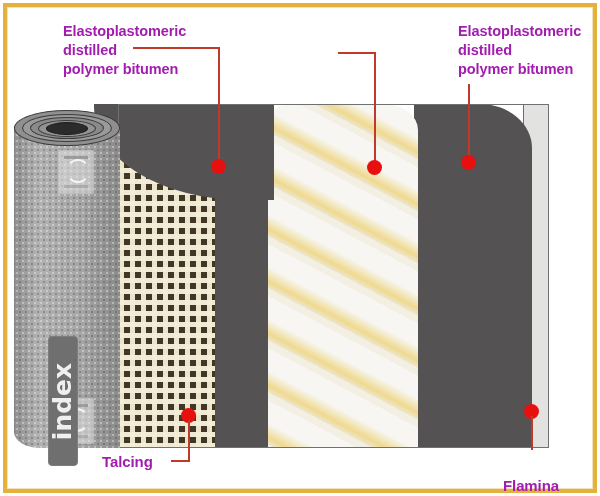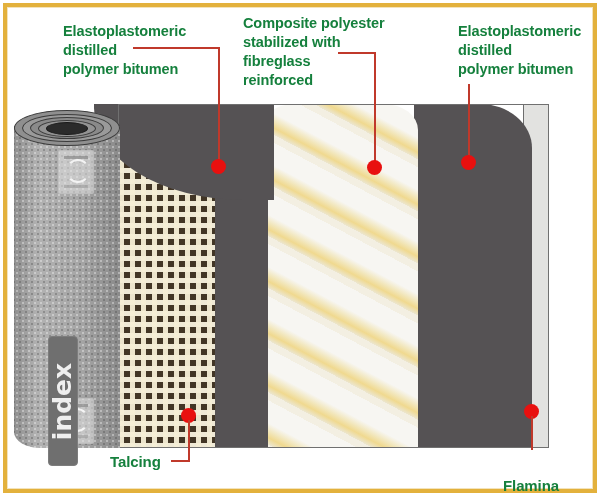--- a/index.html
+++ b/index.html
@@ -23,32 +23,32 @@
   }
   #frame-inner{
     position:absolute;left:0;top:0;right:0;bottom:0;
     border:1px solid #f3e3bb;
     box-sizing:border-box;
   }
 
   
   .callout-text{
     position:absolute;
-    color:#15803d;
+    color:#a21caf;
     font-size:14.5px;
     line-height:19px;
     font-weight:600;
     letter-spacing:-0.1px;
     white-space:pre-line;
     font-family:"Liberation Sans", sans-serif;
   }
   #label-left{ left:63px;  top:22px; width:180px;}
   #label-mid{  left:243px; top:14px; width:185px;}
   #label-right{left:458px; top:22px; width:160px;}
-  #label-talcing{ left:110px; top:452px; font-size:15px;}
+  #label-talcing{ left:102px; top:452px; font-size:15px;}
   #label-flamina{ left:503px; top:476px; font-size:15px;}
 
   
   .lead{position:absolute;background:#c0392b;}
   .lead-h{height:1.6px;}
   .lead-v{width:1.6px;}
   .dot{
     position:absolute;width:15px;height:15px;border-radius:50%;
     background:#e8100f;
   }
@@ -262,24 +262,20 @@
   <div class="lead lead-v" style="left:188px;top:420px;height:41px;"></div>
   <div class="lead lead-h" style="left:171px;top:460px;width:19px;"></div>
 
   <div class="dot" style="left:524px;top:404px;"></div>
   <div class="lead lead-v" style="left:531px;top:416px;height:34px;"></div>
 
   <div class="callout-text" id="label-left">Elastoplastomeric
 distilled
 polymer bitumen</div>
 
-  <div class="callout-text" id="label-mid">Composite polyester
-stabilized with
-fibreglass
-reinforced</div>
 
   <div class="callout-text" id="label-right">Elastoplastomeric
 distilled
 polymer bitumen</div>
 
   <div class="callout-text" id="label-talcing">Talcing</div>
 
   <div class="callout-text" id="label-flamina">Flamina</div>
 
 </div>

